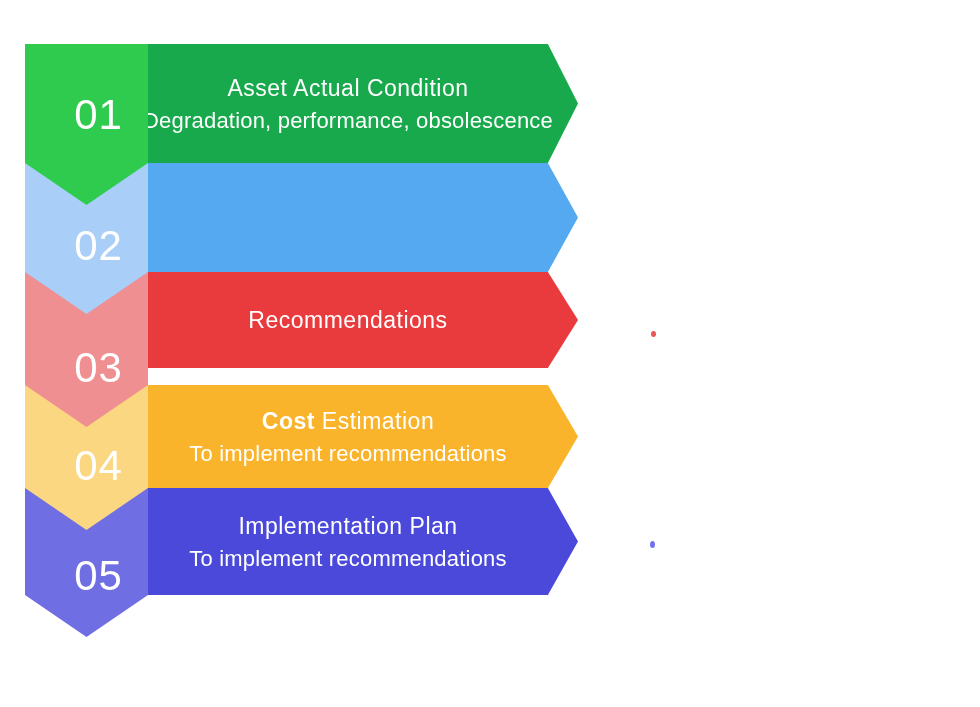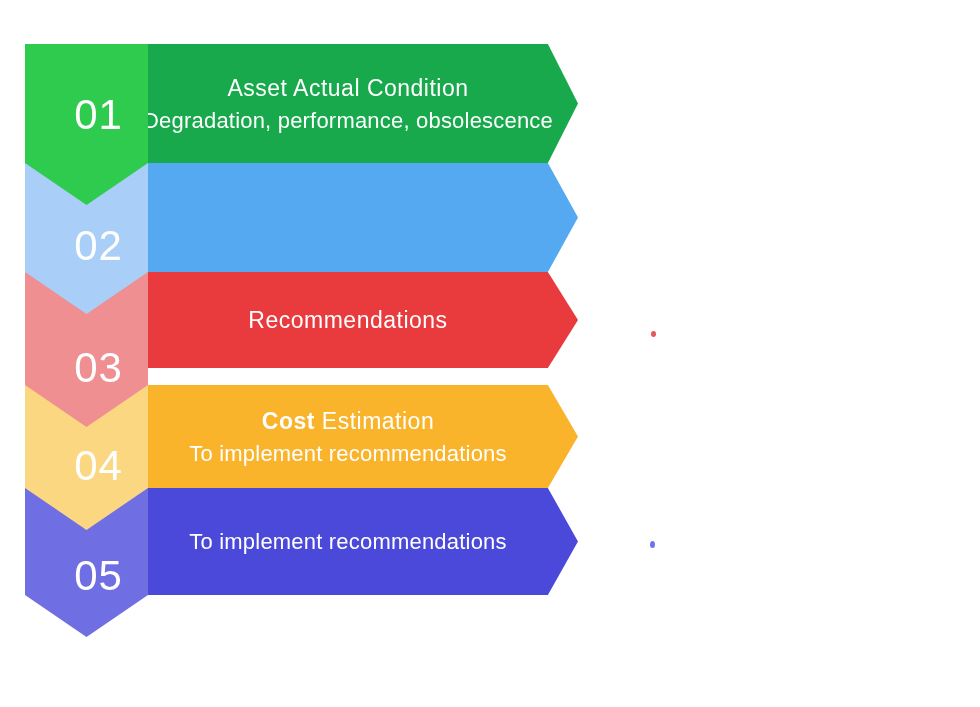--- a/index.html
+++ b/index.html
@@ -101,18 +101,19 @@
       </div>
       <div class="chevron" style="top: 385px; height: 145px; background: rgb(250, 215, 128); clip-path: polygon(0px 0px, 100% 0px, 100% 71.03%, 50% 100%, 0px 71.03%); z-index: 7;"></div>
       <div class="step-number" style="top: 440px;">04</div>
       <div class="band" style="top: 385px; height: 103px; background: rgb(249, 180, 43);">
         <div class="band-title"><span class="bold">Cost</span><span> Estimation</span></div>
         <div class="band-subtitle">To implement recommendations</div>
       </div>
       <div class="chevron" style="top: 488px; height: 149px; background: rgb(111, 110, 226); clip-path: polygon(0px 0px, 100% 0px, 100% 71.81%, 50% 100%, 0px 71.81%); z-index: 6;"></div>
       <div class="step-number" style="top: 550px;">05</div>
       <div class="band" style="top: 488px; height: 107px; background: rgb(74, 73, 218);">
+        <div class="band-title"><span>Implementation Plan</span></div>
         <div class="band-subtitle">To implement recommendations</div>
       </div>
     </div>
   <div id="red-dot" class="dot" style="background: rgb(226, 59, 59);"></div>
   <div id="blue-dot" class="dot" style="background: rgb(90, 90, 238);"></div>
 </div>
 
 </body></html>

